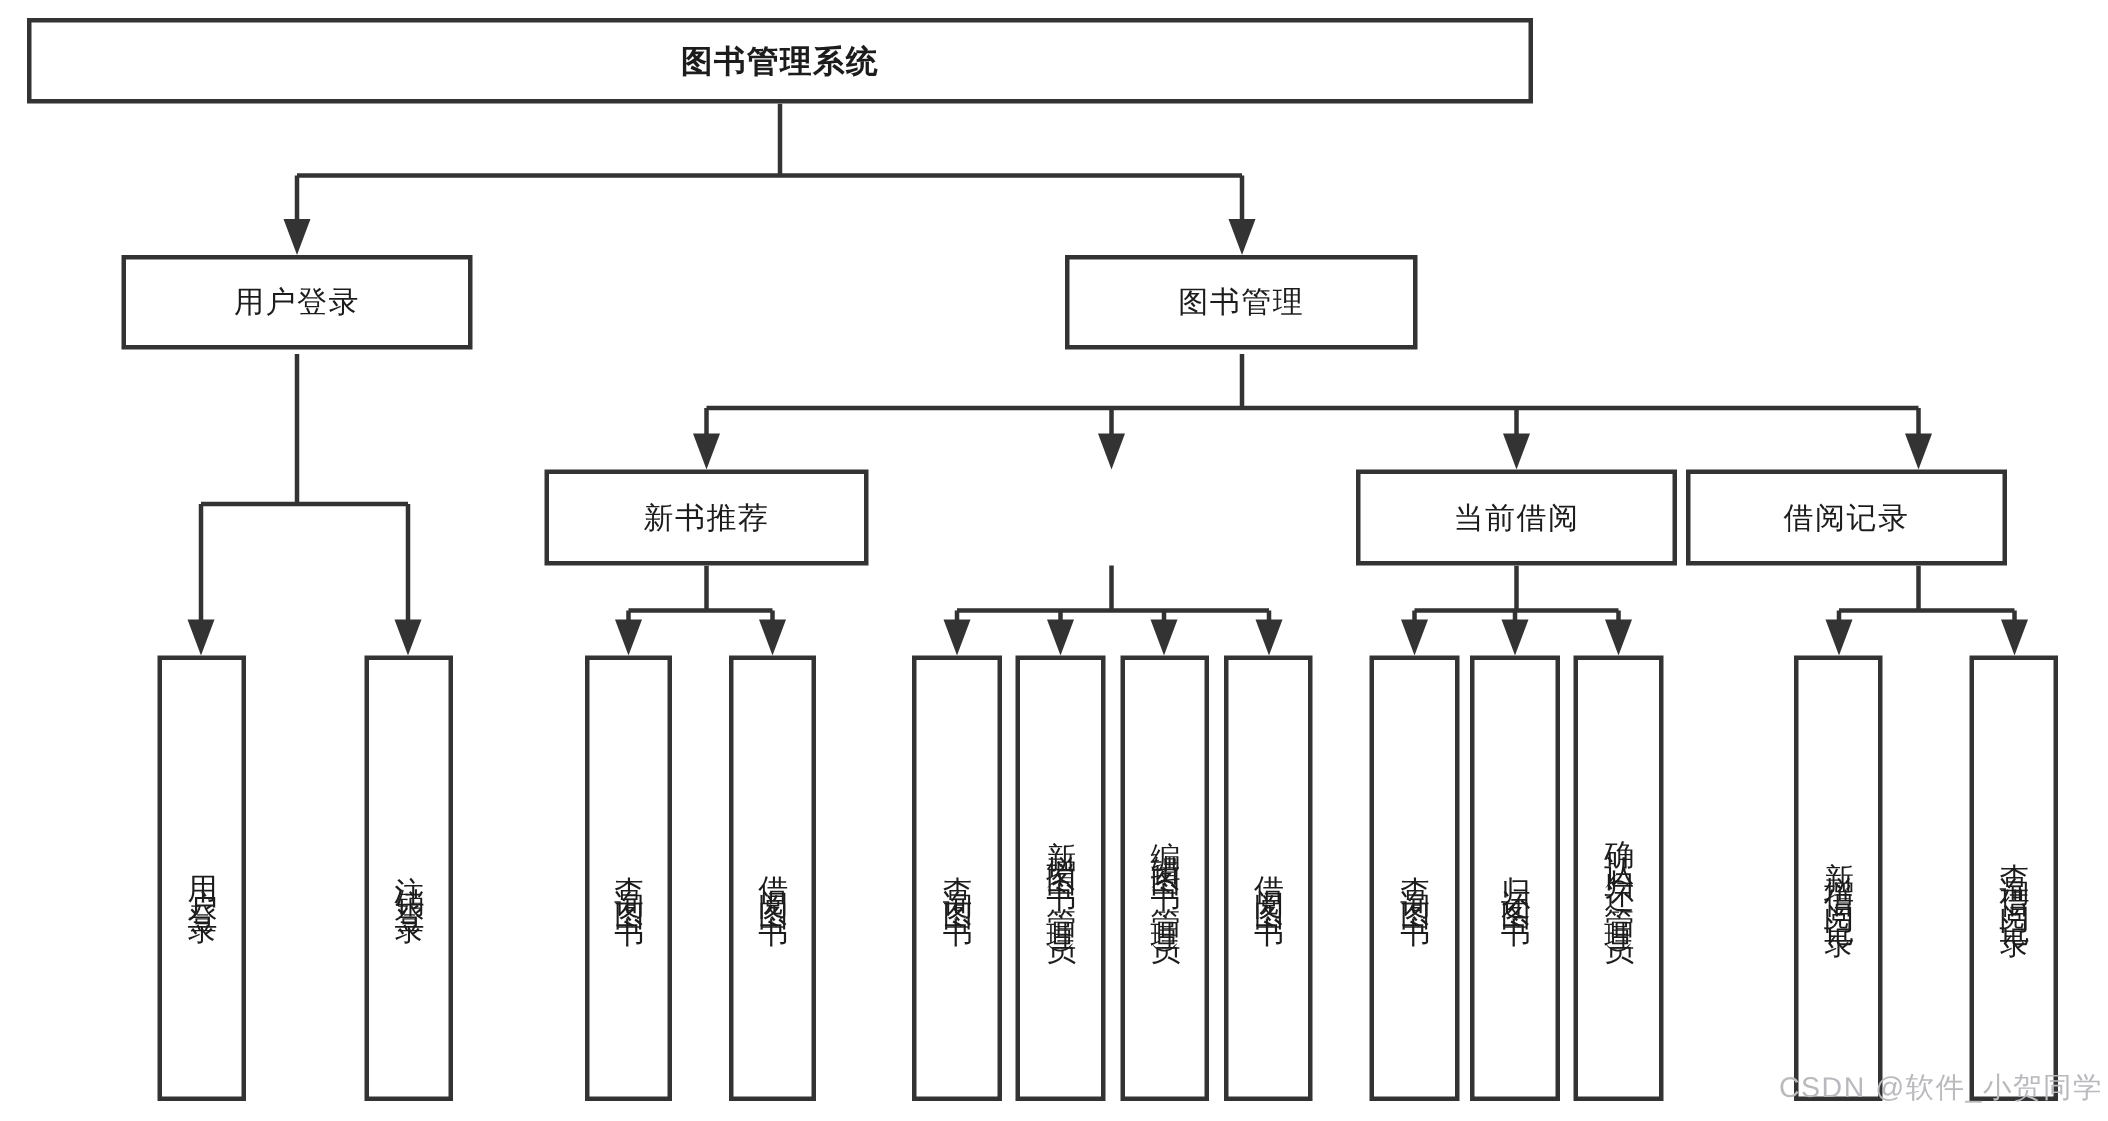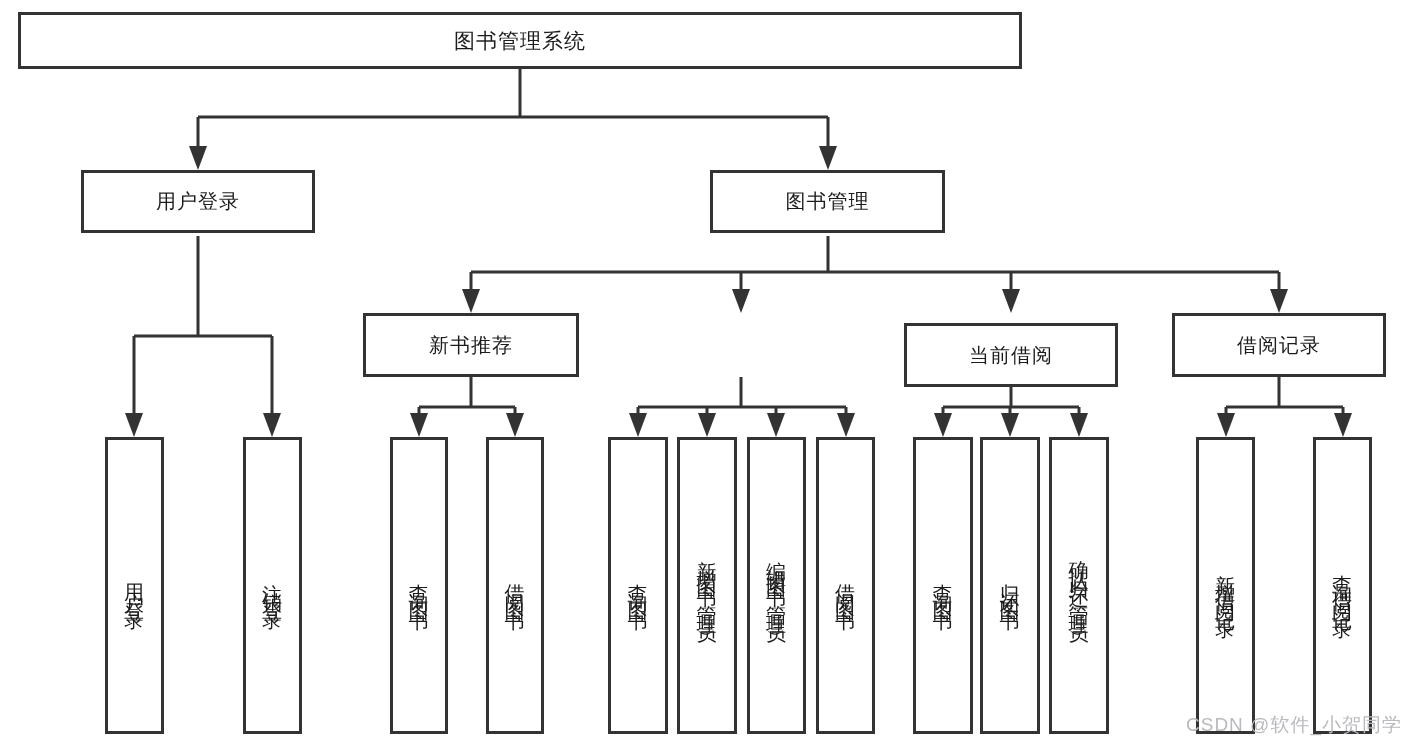--- a/index.html
+++ b/index.html
@@ -28,30 +28,30 @@
     display: flex;
     align-items: center;
     justify-content: center;
     color: #1c1c1c;
   }
   .h-label {
     font-size: 20px;
     letter-spacing: 1px;
     white-space: nowrap;
   }
-  .root-box   { left: 18px;   top: 12px;  width: 1004px; height: 57px; }
+  .root-box   { left: 18px;   top: 12px;  width: 1004px; height: 57px; font-weight: bold; }
   .root-box .h-label { font-size: 21px; }
 
   .l2-a { left: 81px;  top: 170px; width: 234px; height: 63px; }
   .l2-b { left: 710px; top: 170px; width: 235px; height: 63px; }
 
   .l3-a { left: 363px;  top: 313px; width: 216px; height: 64px; }
   .l3-b { left: 634px;  top: 313px; width: 214px; height: 64px; }
-  .l3-c { left: 904px;  top: 313px; width: 214px; height: 64px; margin-top: 10px; }
-  .l3-d { left: 1172px; top: 313px; width: 214px; height: 64px; }
+  .l3-c { left: 904px;  top: 313px; width: 214px; height: 64px; }
+  .l3-d { left: 1124px; top: 313px; width: 214px; height: 64px; }
 
   .leaf { top: 437px; height: 297px; }
   .leaf .v-label {
     writing-mode: vertical-rl;
     text-orientation: mixed;
     font-size: 20px;
     line-height: 1;
     letter-spacing: 9px;
     white-space: nowrap;
   }

